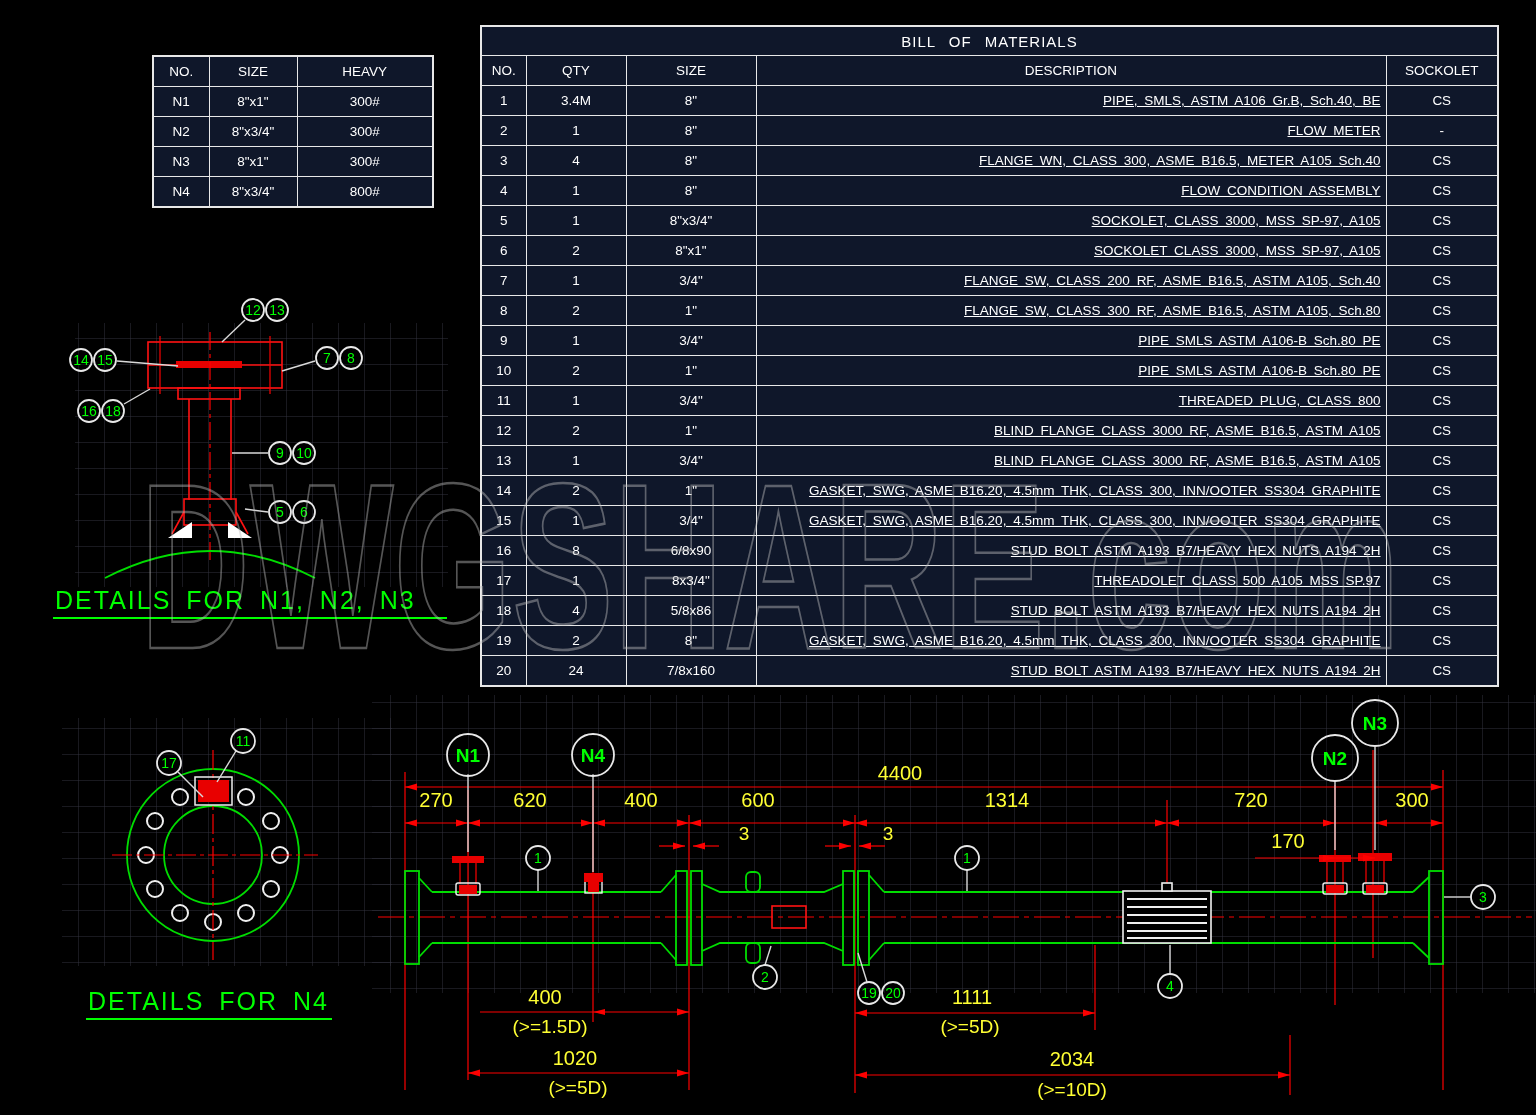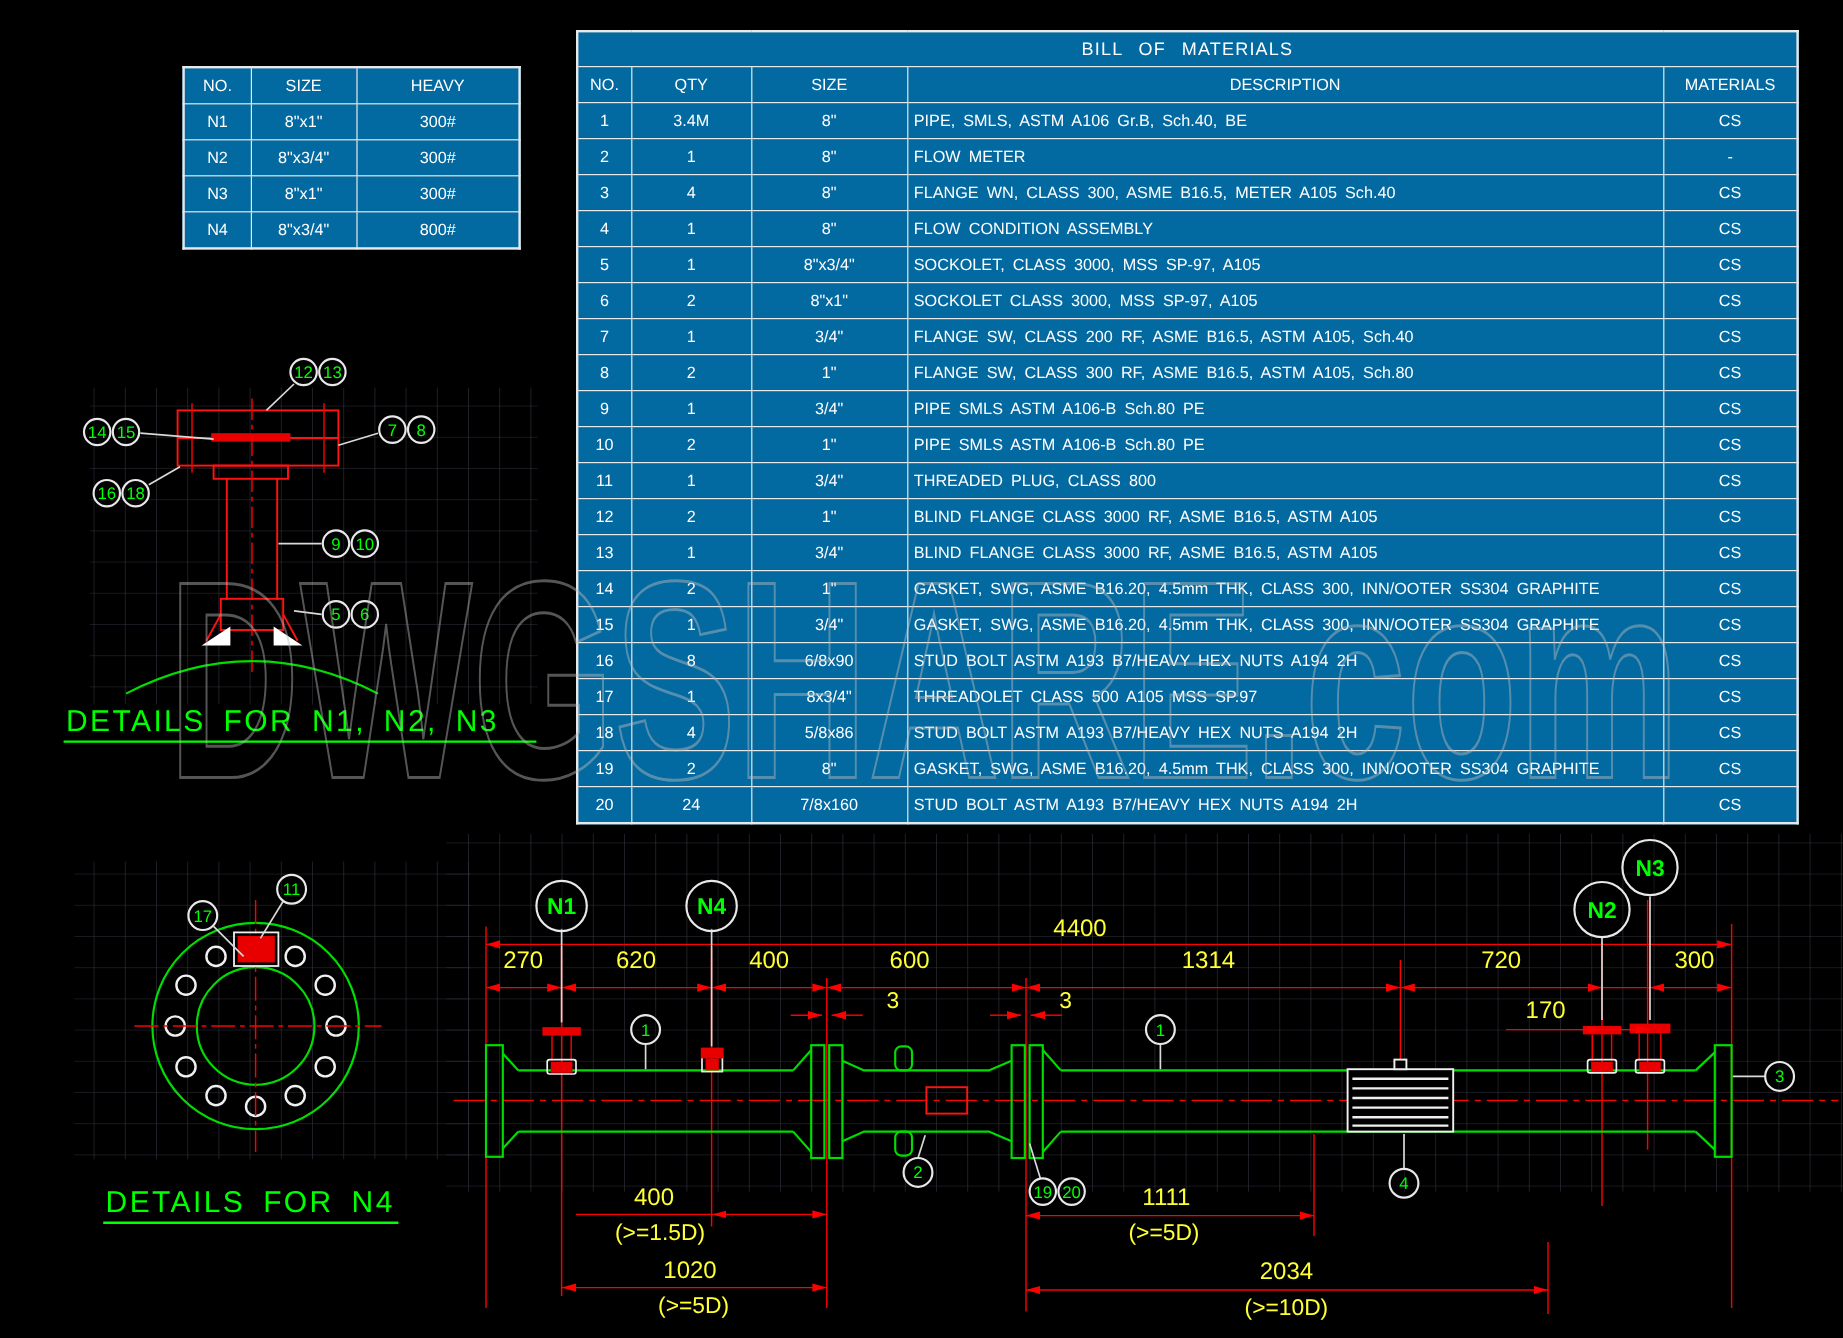--- a/index.html
+++ b/index.html
@@ -1,24 +1,24 @@
 <!DOCTYPE html>
 <html><head>
 <meta charset="utf-8">
 <style>
   html,body{margin:0;padding:0;background:#000;}
   #canvas{position:relative;width:1536px;height:1115px;background:#000;overflow:hidden;
           font-family:"Liberation Sans",sans-serif;}
-  table.cad{border-collapse:collapse;table-layout:fixed;position:absolute;background:#0369a1;}
+  table.cad{border-collapse:collapse;table-layout:fixed;position:absolute;background:#0f172a;}
   table.cad th, table.cad td{border:1px solid #e8e8e8;color:#fff;font-family:"Liberation Sans",sans-serif;
       font-size:13.5px;padding:0 5px;height:29px;text-align:center;white-space:nowrap;overflow:hidden;
       word-spacing:3px;font-weight:normal;}
   #bom-table{left:480px;top:25px;width:1017px;border:2px solid #e8e8e8;}
   #bom-table .title{font-size:15px;letter-spacing:1px;word-spacing:8px;height:28px;}
-  #bom-table td:nth-child(4){text-align:left;}
+  #bom-table td:nth-child(4){text-align:right;text-decoration:underline;}
   #bom-table col.c-no{width:45px}#bom-table col.c-qty{width:100px}#bom-table col.c-size{width:130px}
   #bom-table col.c-desc{width:630px}#bom-table col.c-mat{width:112px}
   #nozzle-table{left:152px;top:55px;width:280px;border:2px solid #e8e8e8;}
   #nozzle-table col.c1{width:56px}#nozzle-table col.c2{width:88px}#nozzle-table col.c3{width:136px}
   svg text{font-family:"Liberation Sans",sans-serif;}
   .dim{fill:#ffff33;font-size:20px;text-anchor:middle;}
   .dimn{fill:#ffff33;font-size:19px;text-anchor:middle;}
   .noz{fill:#00ff00;font-size:19px;text-anchor:middle;font-weight:bold;}
   .itm{fill:#00ff00;font-size:14px;text-anchor:middle;}
   .ttl{fill:#00ff00;font-size:25px;letter-spacing:2px;word-spacing:6px;}
@@ -82,21 +82,21 @@
       </colgroup>
     <thead>
       <tr>
         <th class="title" colspan="5">BILL OF MATERIALS</th>
       </tr>
       <tr>
         <th>NO.</th>
         <th>QTY</th>
         <th>SIZE</th>
         <th>DESCRIPTION</th>
-        <th>MATERIALS</th>
+        <th>SOCKOLET</th>
       </tr>
     </thead>
     <tbody>
         <tr>
           <td>1</td>
           <td>3.4M</td>
           <td>8"</td>
           <td>PIPE, SMLS, ASTM A106 Gr.B, Sch.40, BE</td>
           <td>CS</td>
         </tr>

